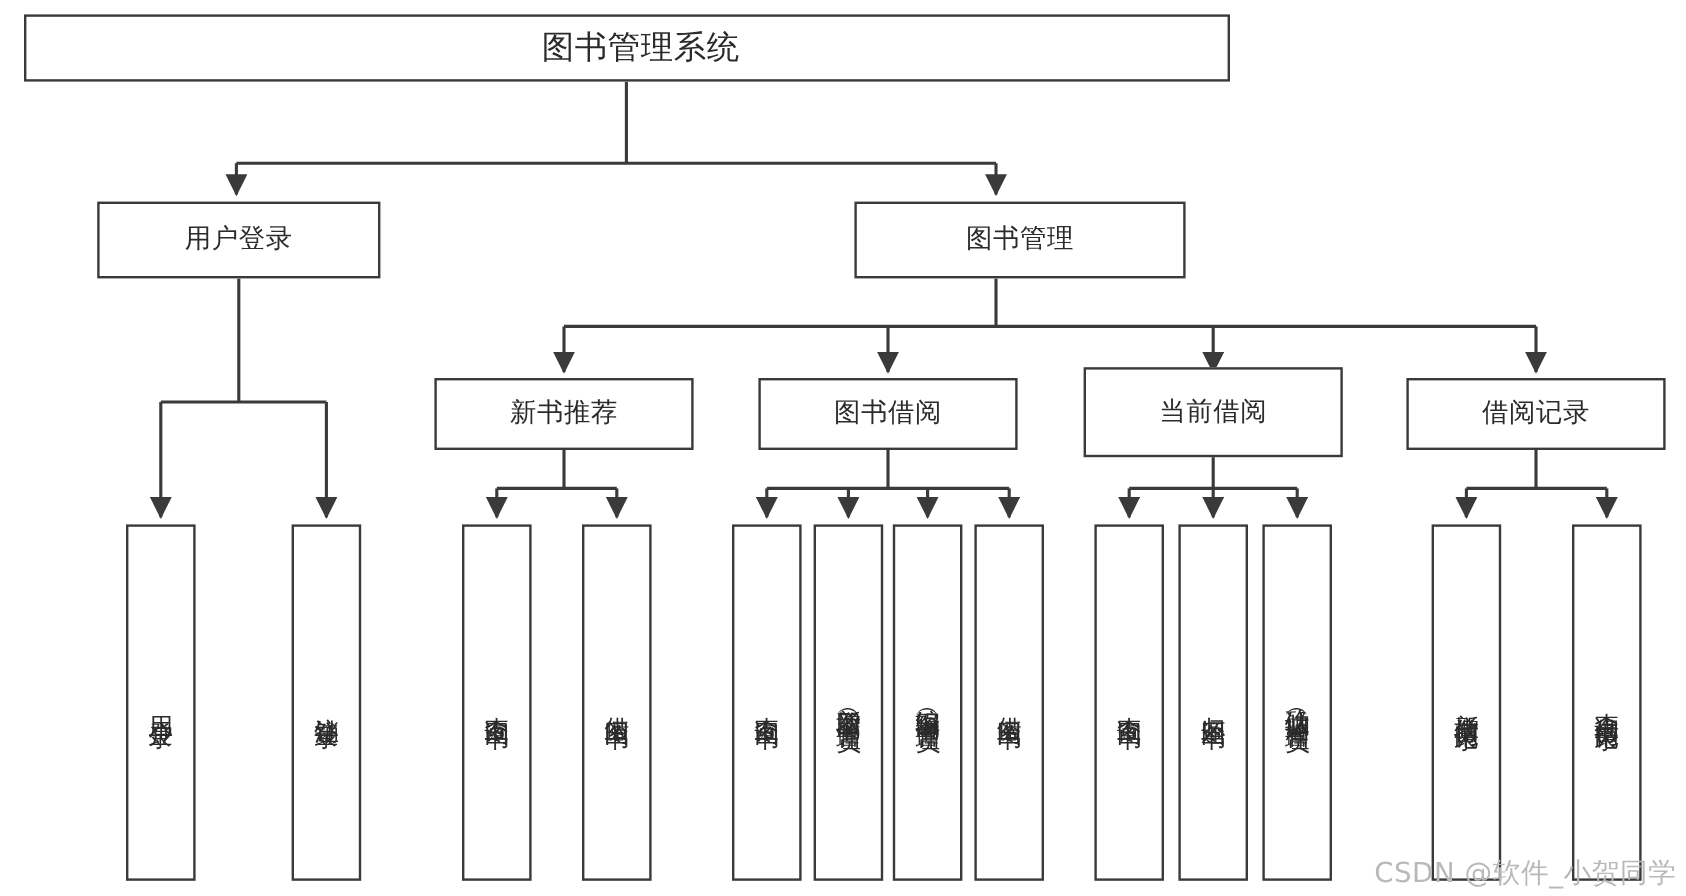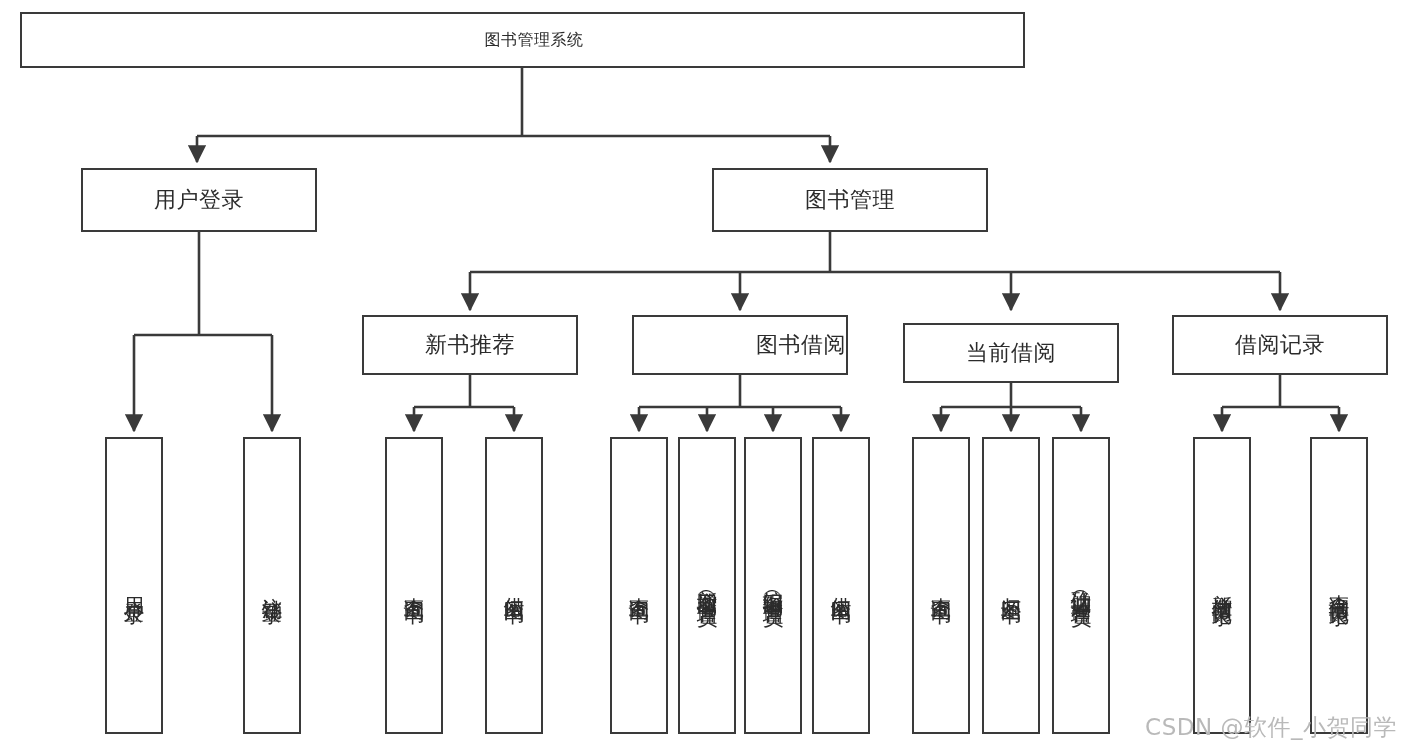--- a/index.html
+++ b/index.html
@@ -36,21 +36,21 @@
     justify-content: center;
     color: #2b2b2b;
     line-height: 1.18;
   }
   .nodebox.horiz {
     font-size: 22px;
     letter-spacing: 0.5px;
     white-space: nowrap;
   }
   .nodebox.root {
-    font-size: 16px;
+    font-size: 27px;
     padding-left: 23px;
   }
   .nodebox.vert {
     writing-mode: vertical-rl;
     text-orientation: upright;
     font-size: 20.5px;
     letter-spacing: 2.5px;
     padding-top: 6px;
     padding-bottom: 6px;
     align-items: center;
@@ -136,24 +136,24 @@
   <div class="nodebox horiz" style="left:81px; top:168px; width:236px; height:64px;">
     <span>用户登录</span>
   </div>
   <div class="nodebox horiz" style="left:712px; top:168px; width:276px; height:64px;">
     <span>图书管理</span>
   </div>
 
   <div class="nodebox horiz" style="left:362px; top:315px; width:216px; height:60px;text-align:right;">
     <span>新书推荐</span>
   </div>
-  <div class="nodebox horiz" style="left:632px; top:315px; width:216px; height:60px;justify-content:flex-end;">
+  <div class="nodebox horiz" style="left:632px; top:315px; width:216px; height:60px;">
     <span>图书借阅</span>
   </div>
-  <div class="nodebox horiz" style="left:903px; top:323px; width:216px; height:60px;justify-content:center;">
+  <div class="nodebox horiz" style="left:903px; top:306px; width:216px; height:75px;justify-content:center;">
     <span>当前借阅</span>
   </div>
   <div class="nodebox horiz" style="left:1172px; top:315px; width:216px; height:60px;">
     <span>借阅记录</span>
   </div>
 
   <div class="nodebox vert" style="left:105px; top:437px; width:58px; height:297px;">
     <span class="vtext">用户登录</span>
   </div>
   <div class="nodebox vert" style="left:243px; top:437px; width:58px; height:297px;">

